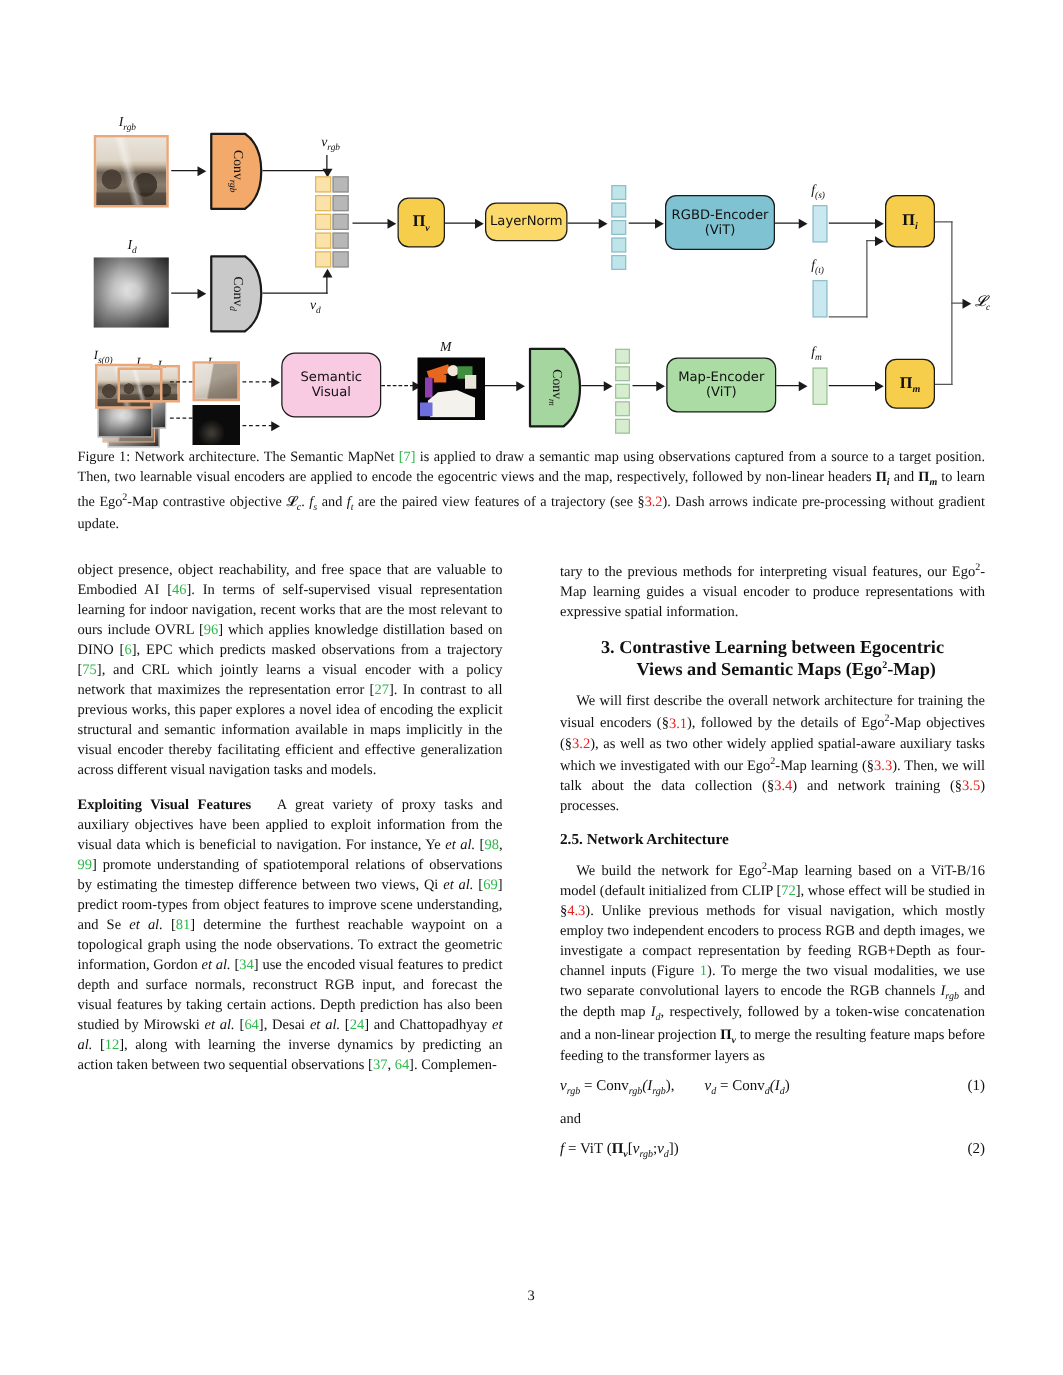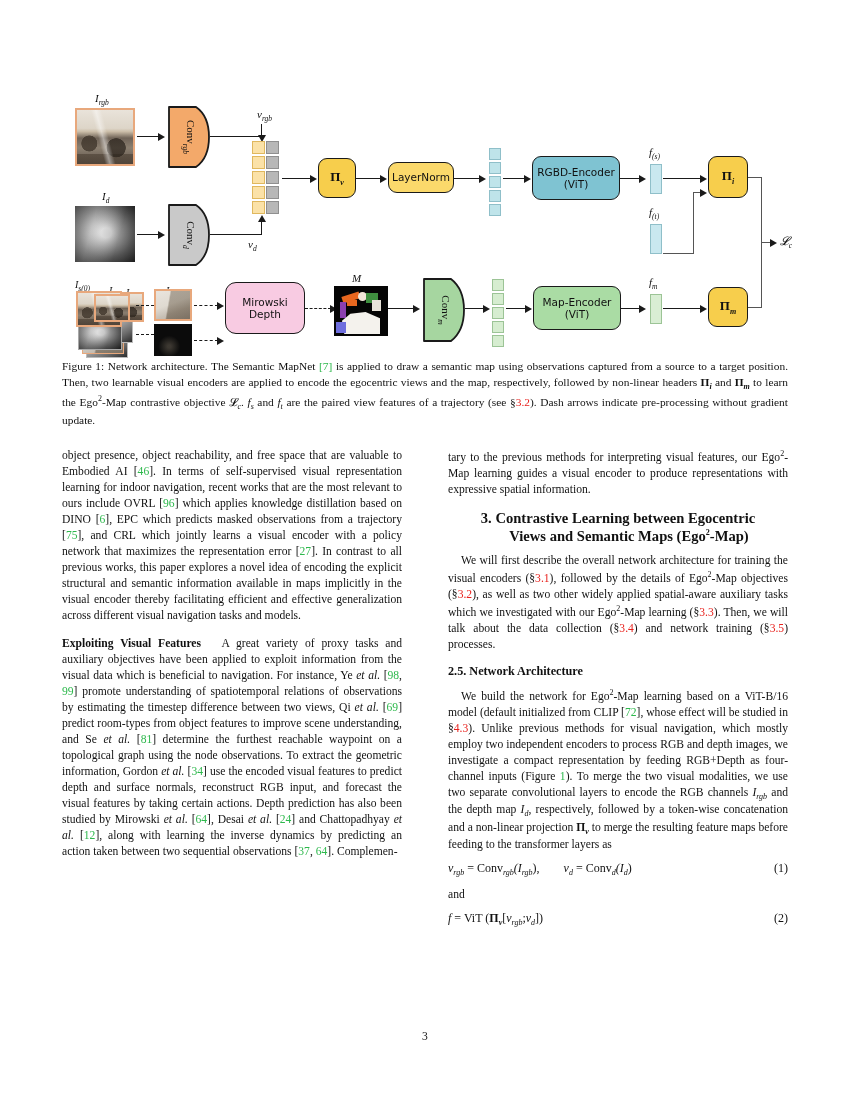--- a/index.html
+++ b/index.html
@@ -269,22 +269,22 @@
 
       <div class="thumb corridor" style="left:92px; top:203px; width:38px; height:32px;"></div>
       <div class="thumb-plain darkframe" style="left:92px; top:238px; width:38px; height:32px;"></div>
 
       <div class="dashln" style="left:132px; top:219px; width:24px;"></div>
       <div class="arrowhead ah-r" style="left:155px; top:216px;"></div>
       <div class="dashln" style="left:132px; top:254px; width:24px;"></div>
       <div class="arrowhead ah-r" style="left:155px; top:251px;"></div>
 
       <div class="box" style="left:163px; top:196px; width:80px; height:52px; background:#F8CBE2; border-radius:11px;">
-        <span>Mirowski</span>
-        <span>Depth</span>
+        <span>Semantic</span>
+        <span>Visual</span>
       </div>
 
       <div class="dashln" style="left:243px; top:222px; width:26px;"></div>
       <div class="arrowhead ah-r" style="left:268px; top:219px;"></div>
 
       <span class="lbl" style="left:290px; top:186px;"><span>M</span></span>
       <div class="mapimg" style="left:272px; top:200px; width:54px; height:50px;">
         <i style="left:8px; top:8px; width:18px; height:7px; background:#E8671F; transform:rotate(-18deg);"></i>
         <i style="left:24px; top:6px; width:9px; height:9px; background:#F2E6D8; border-radius:50%;"></i>
         <i style="left:32px; top:7px; width:12px; height:10px; background:#3F8F3F;"></i>

